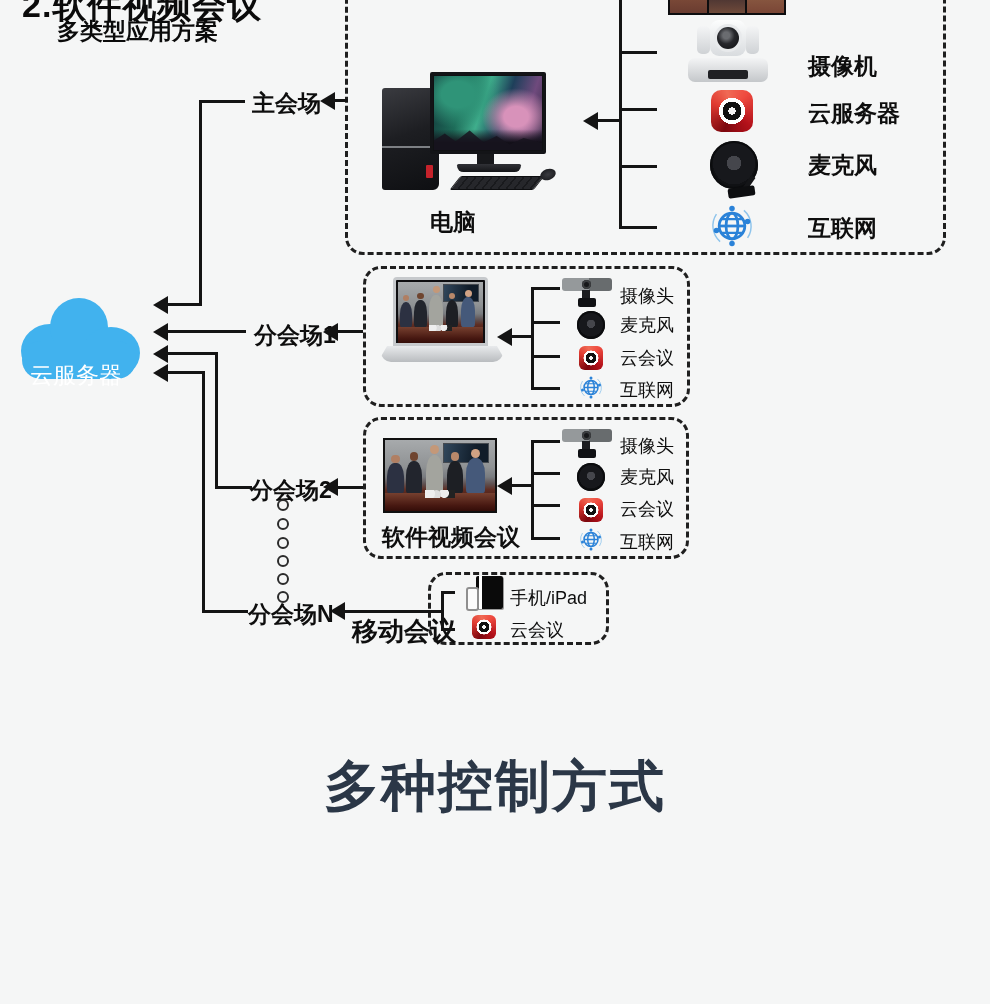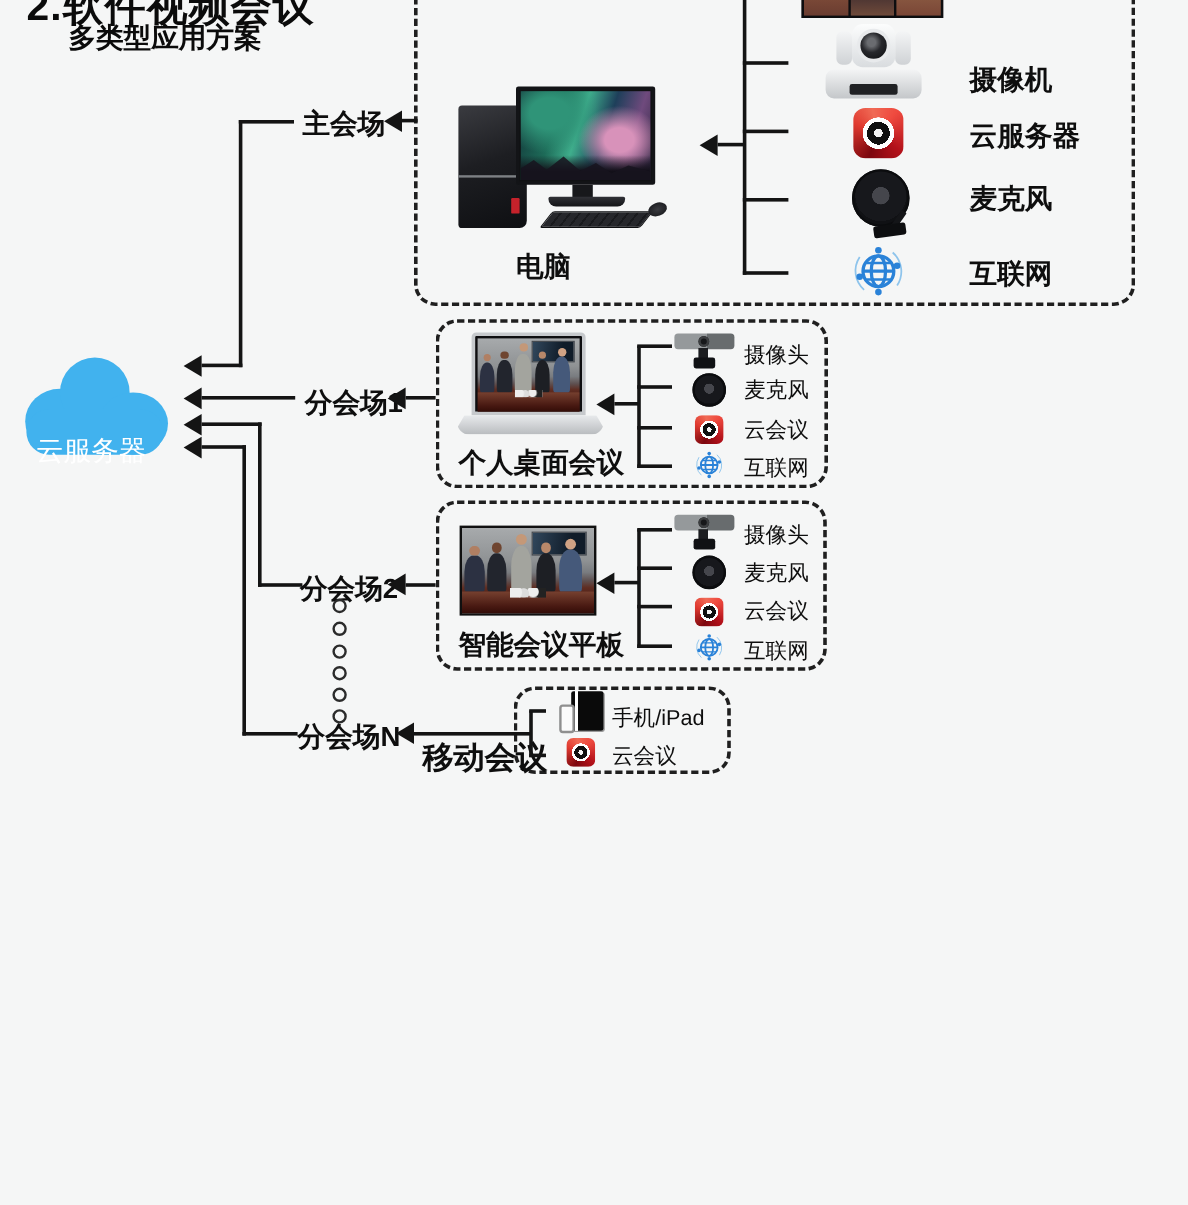--- a/index.html
+++ b/index.html
@@ -255,21 +255,20 @@
       <div class="cp-p p1"></div>
         <div class="cp-p p2"></div>
         <div class="cp-p p3"></div>
         <div class="cp-p p4"></div>
         <div class="cp-p p5"></div>
       <div class="cp-table"></div>
         <div class="cp-cups"></div>
     </div>
   </div>
   <div class="lap-base"></div>
-  <div class="lbl dev" style="left:382px;top:370px;">个人桌面会议</div>
 
   <div class="ah" style="left:497px;top:328px;"></div>
   <div class="ln" style="left:512px;top:335px;width:20px;height:3px;"></div>
   <div class="ln" style="left:531px;top:288px;width:3px;height:102px;"></div>
   <div class="ln" style="left:531px;top:287px;width:29px;height:3px;"></div>
   <div class="ln" style="left:531px;top:321px;width:29px;height:3px;"></div>
   <div class="ln" style="left:531px;top:355px;width:29px;height:3px;"></div>
   <div class="ln" style="left:531px;top:387px;width:29px;height:3px;"></div>
 
   <div class="webcam" style="left:562px;top:278px;">
@@ -312,21 +311,21 @@
       <div class="cp-tv"></div>
       <div class="cp-p p1"></div>
         <div class="cp-p p2"></div>
         <div class="cp-p p3"></div>
         <div class="cp-p p4"></div>
         <div class="cp-p p5"></div>
       <div class="cp-table"></div>
         <div class="cp-cups"></div>
     </div>
   </div>
-  <div class="lbl dev" style="left:382px;top:522px;">智能会议平板</div>
+  <div class="lbl dev" style="left:382px;top:522px;">软件视频会议</div>
 
   <div class="ah" style="left:497px;top:477px;"></div>
   <div class="ln" style="left:512px;top:484px;width:20px;height:3px;"></div>
   <div class="ln" style="left:531px;top:441px;width:3px;height:99px;"></div>
   <div class="ln" style="left:531px;top:440px;width:29px;height:3px;"></div>
   <div class="ln" style="left:531px;top:472px;width:29px;height:3px;"></div>
   <div class="ln" style="left:531px;top:504px;width:29px;height:3px;"></div>
   <div class="ln" style="left:531px;top:537px;width:29px;height:3px;"></div>
 
   <div class="webcam" style="left:562px;top:429px;">
@@ -369,14 +368,15 @@
   <div class="ln" style="left:441px;top:628px;width:14px;height:3px;"></div>
 
   <div class="tp">
     <div class="tp-tablet"></div>
       <div class="tp-phone"></div>
   </div>
   <div class="lbl eq-sm" style="left:510px;top:586px;">手机/iPad</div>
   <div class="red-icon" style="left:472px;top:615px;width:24px;height:24px;"></div>
   <div class="lbl eq-sm" style="left:510px;top:618px;">云会议</div>
 
+  <div class="f-title">多种控制方式</div>
 
 </div>
 
 </body></html>

